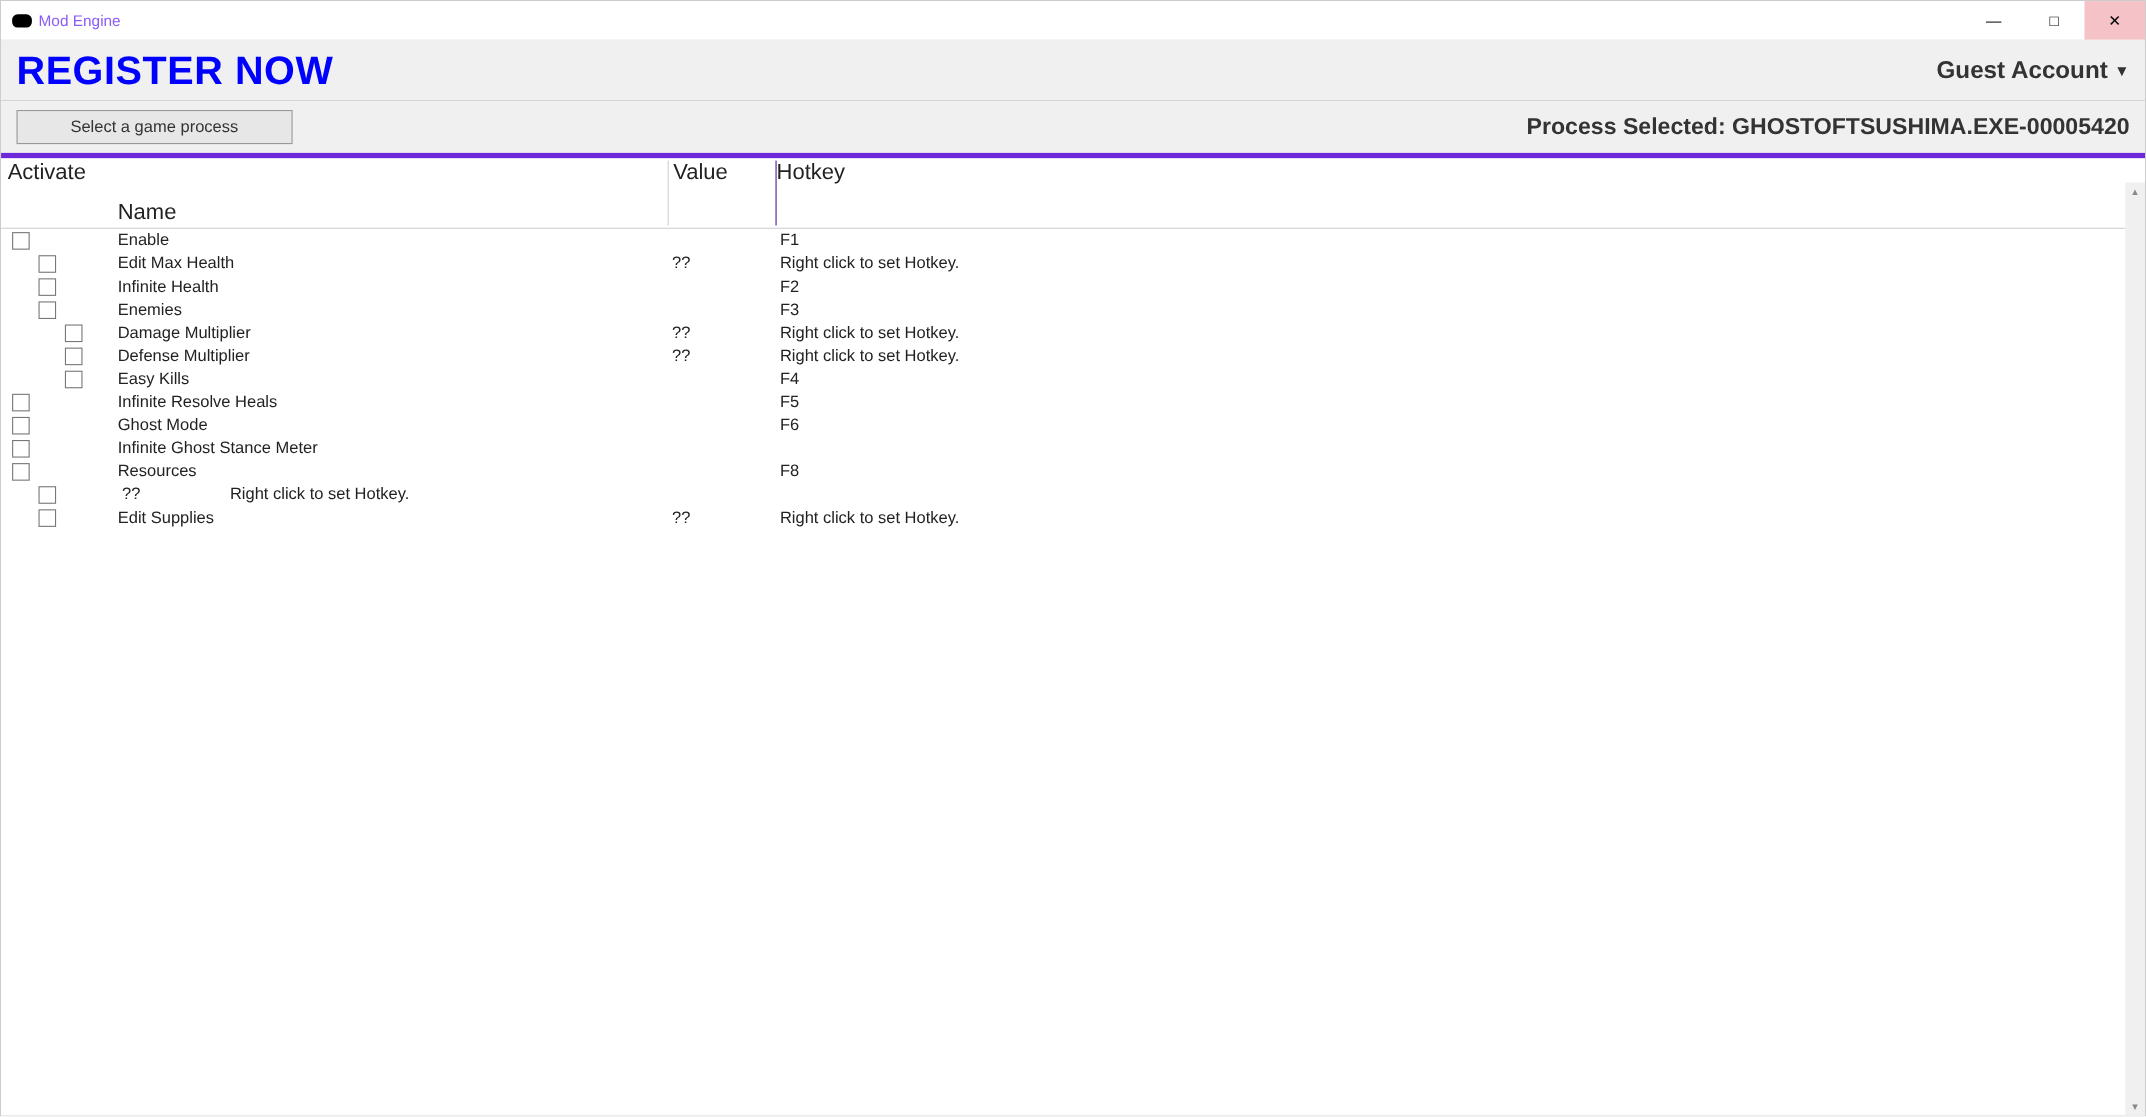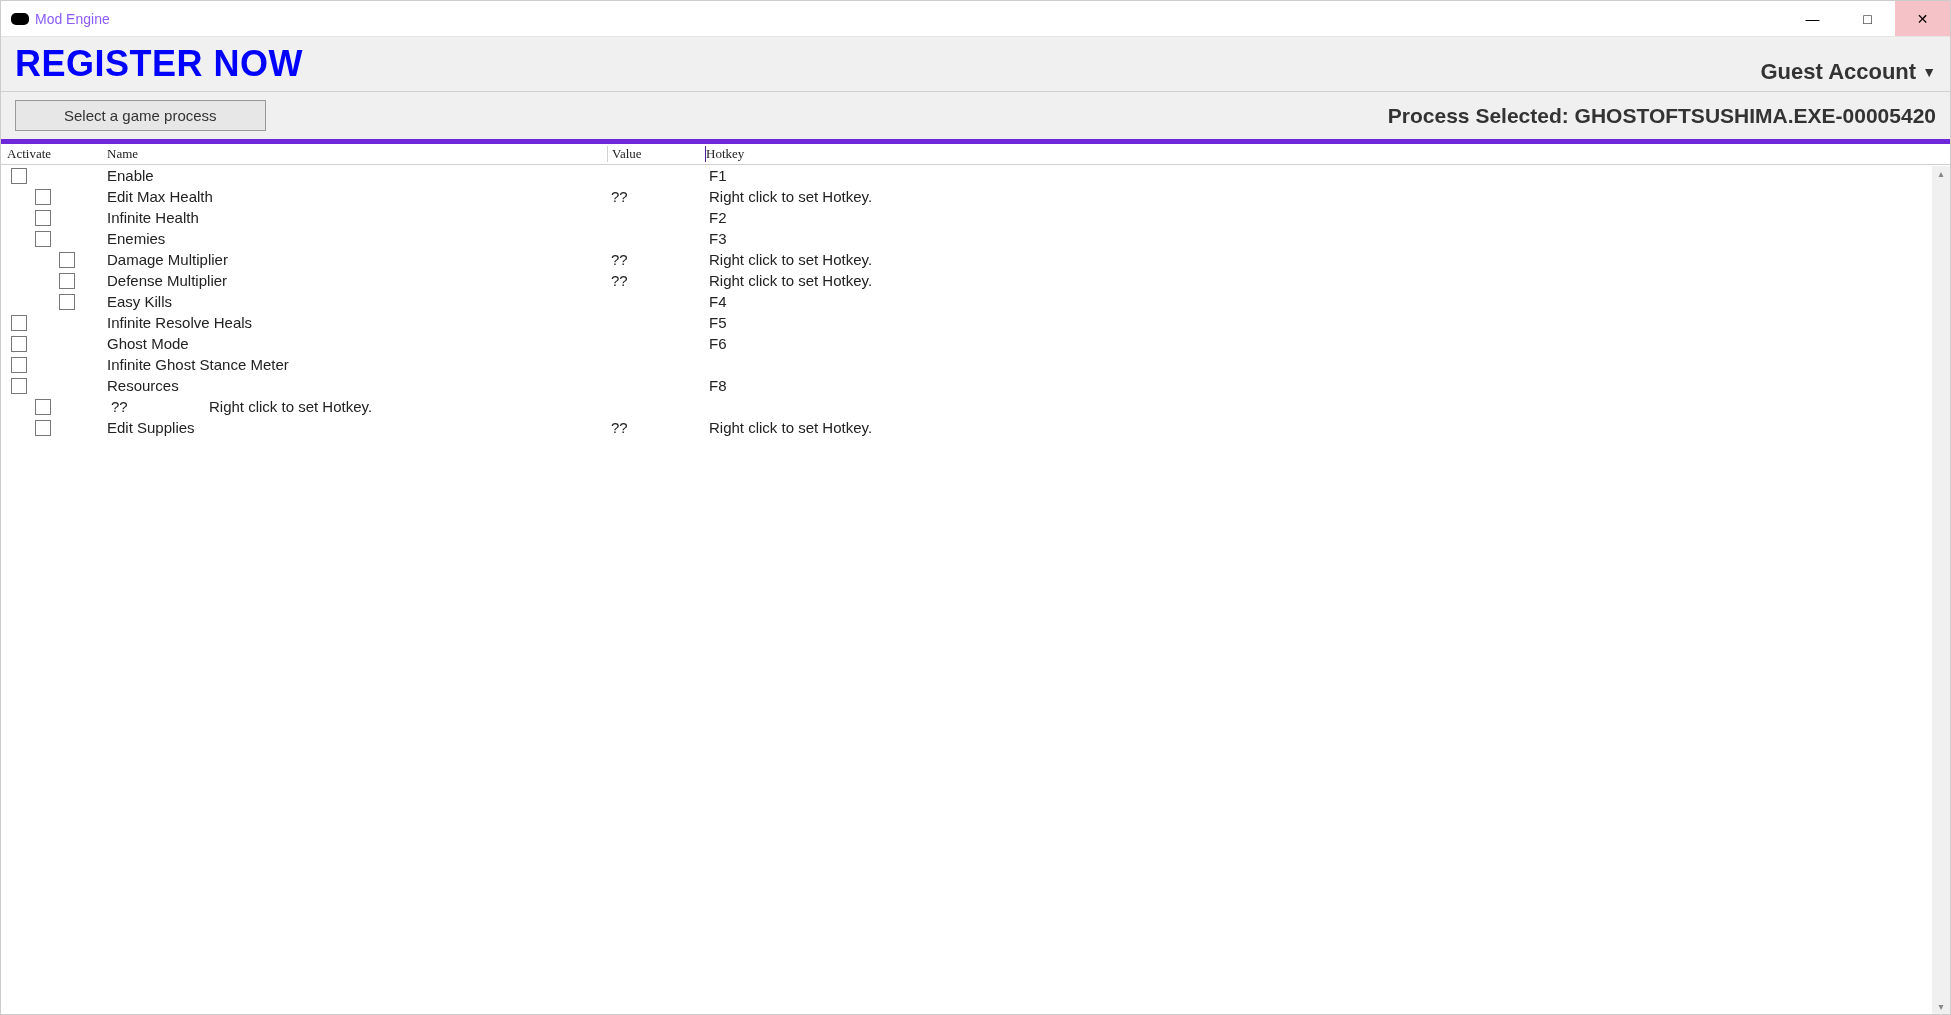--- a/index.html
+++ b/index.html
@@ -53,21 +53,21 @@
   font-family: 'Segoe MDL2 Assets', 'Segoe UI Symbol', sans-serif;
 }
 .titlebar-btn.close {
   background: #f5c2c7;
 }
 
 .topbar {
   background: #f0f0f0;
   border-bottom: 1px solid #d0d0d0;
   display: flex;
-  align-items: flex-end;
+  align-items: center;
   justify-content: space-between;
   padding: 6px 14px;
 }
 .register {
   font-family: Arial, sans-serif;
   font-size: 36px;
   font-weight: 900;
   color: #0000ff;
   letter-spacing: 0.5px;
   cursor: pointer;
@@ -112,26 +112,25 @@
   flex: 1;
   display: flex;
   flex-direction: column;
   background: #fff;
   position: relative;
 }
 .headers {
   display: flex;
   border-bottom: 1px solid #d0d0d0;
   padding: 2px 6px;
-  font-size: 13px;
+  font-size: 20px;
   color: #222;
-  font-family: Liberation Serif, serif;
 }
 .col-activate { width: 100px; }
-.col-name { flex: 1; min-width: 490px; max-width: 500px;}
+.col-name { flex: 1; min-width: 490px; max-width: 500px; margin-top: 36px;}
 .col-value { width: 98px; border-left: 1px solid #d0d0d0; padding-left: 4px; }
 .col-hotkey { flex: 2; border-left: 1px solid #4c1d95; padding-left: 0; }
 
 .rows {
   overflow-y: auto;
   flex: 1;
 }
 .row {
   display: flex;
   align-items: center;

